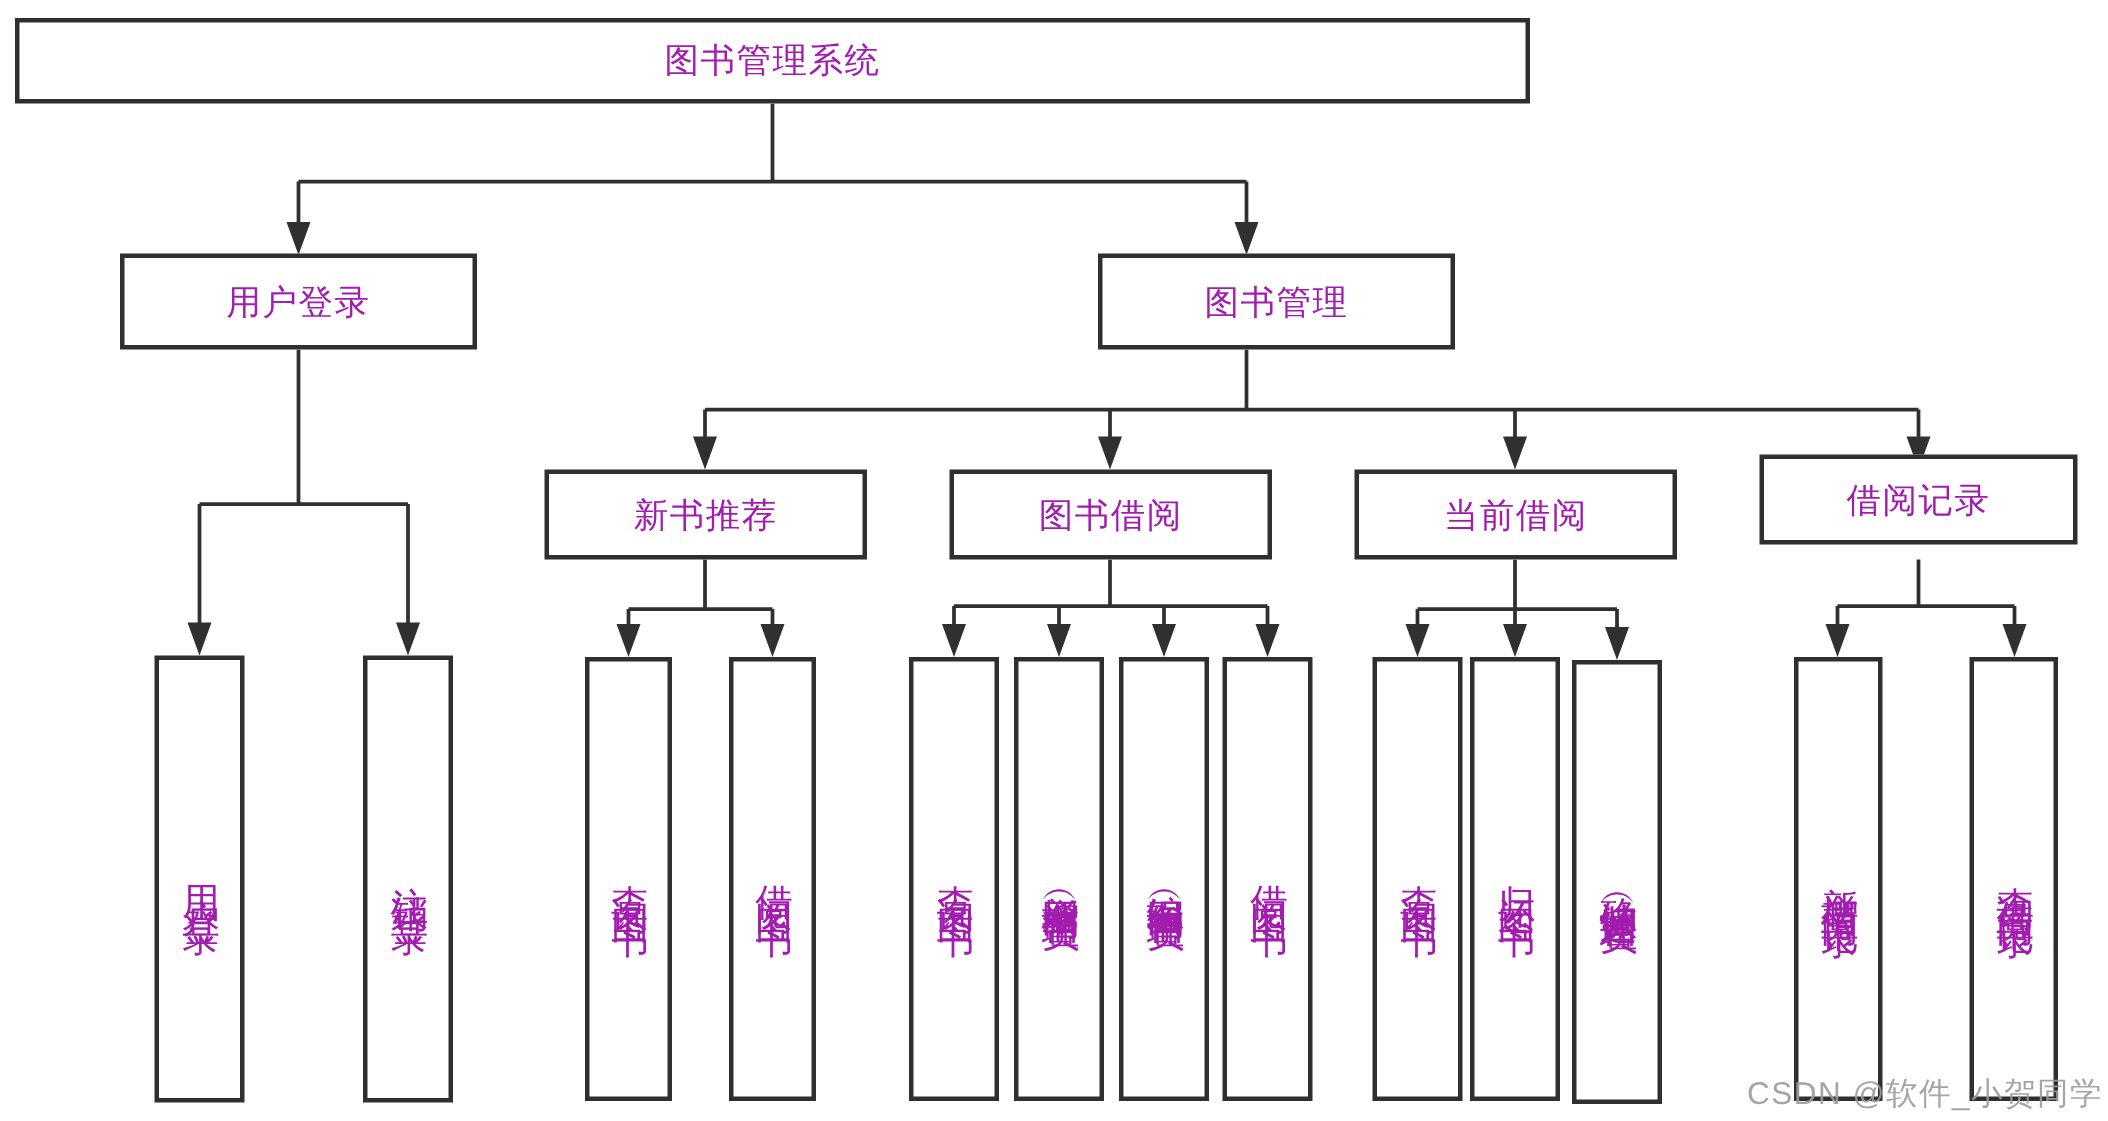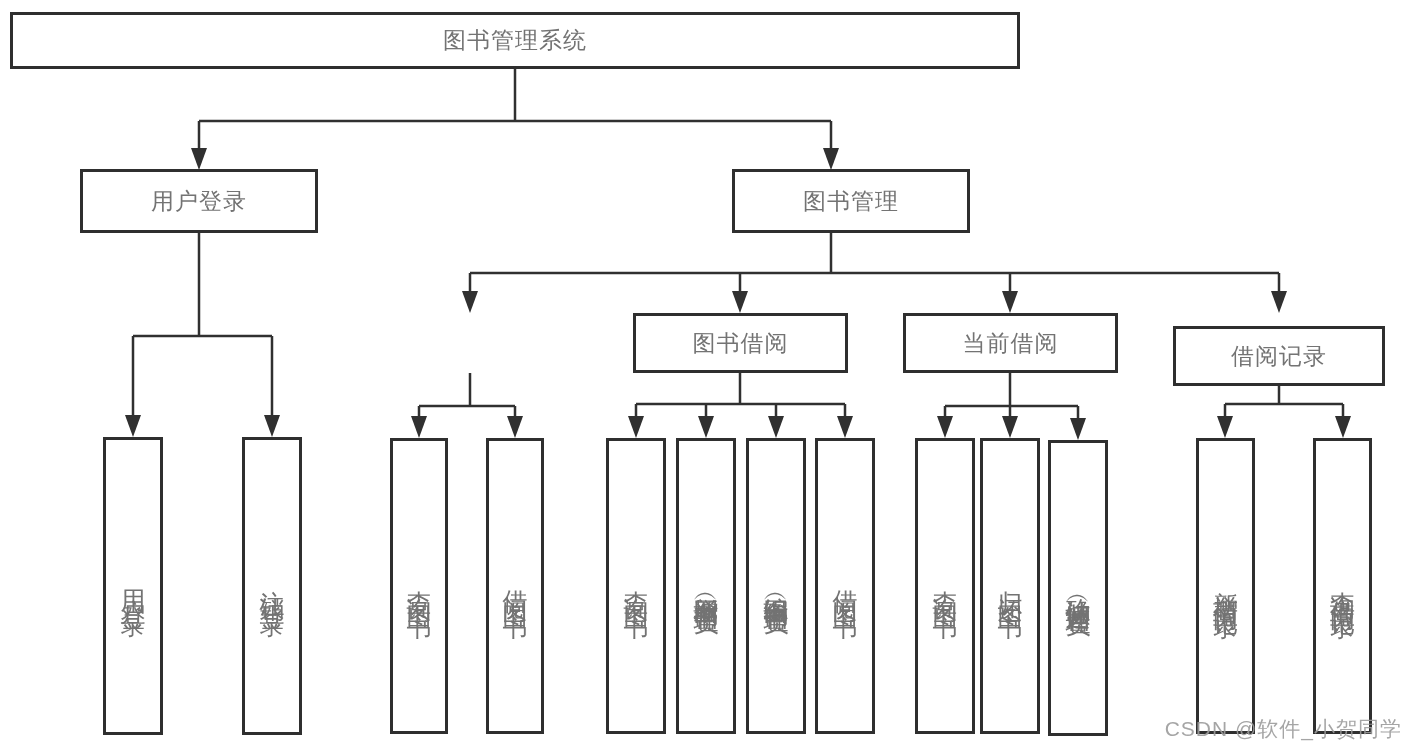--- a/index.html
+++ b/index.html
@@ -27,21 +27,21 @@
     stroke: none;
   }
   .node {
     position: absolute;
     box-sizing: border-box;
     border: 3px solid #2f2f2f;
     background: #ffffff;
     display: flex;
     align-items: center;
     justify-content: center;
-    color: #737373;
+    color: #a21caf;
     z-index: 2;
   }
   .node-h { font-size: 23px; letter-spacing: 1px; }
   .node-v span {
     writing-mode: vertical-rl;
     text-orientation: mixed;
     font-size: 25px;
     letter-spacing: 8px;
     line-height: 1;
     white-space: nowrap;
@@ -111,27 +111,30 @@
     <span>图书管理系统</span>
   </div>
 
   <div class="node node-h" style="left:80px; top:169px; width:238px; height:64px;">
     <span>用户登录</span>
   </div>
   <div class="node node-h" style="left:712px; top:169px; width:238px; height:64px;margin-left:20px;">
     <span>图书管理</span>
   </div>
 
+  <div class="node node-h" style="left:363px; top:313px; width:215px; height:60px;">
+    <span>新书推荐</span>
+  </div>
   <div class="node node-h" style="left:633px; top:313px; width:215px; height:60px;text-align:right;">
     <span>图书借阅</span>
   </div>
   <div class="node node-h" style="left:903px; top:313px; width:215px; height:60px;">
     <span>当前借阅</span>
   </div>
-  <div class="node node-h" style="left:1173px; top:326px; width:212px; height:60px;">
+  <div class="node node-h" style="left:1173px; top:303px; width:212px; height:60px;">
     <span>借阅记录</span>
   </div>
 
   <div class="node node-v" style="left:103px; top:437px; width:60px; height:298px;">
     <span>用户登录</span>
   </div>
   <div class="node node-v" style="left:242px; top:437px; width:60px; height:298px;">
     <span>注销登录</span>
   </div>
 

